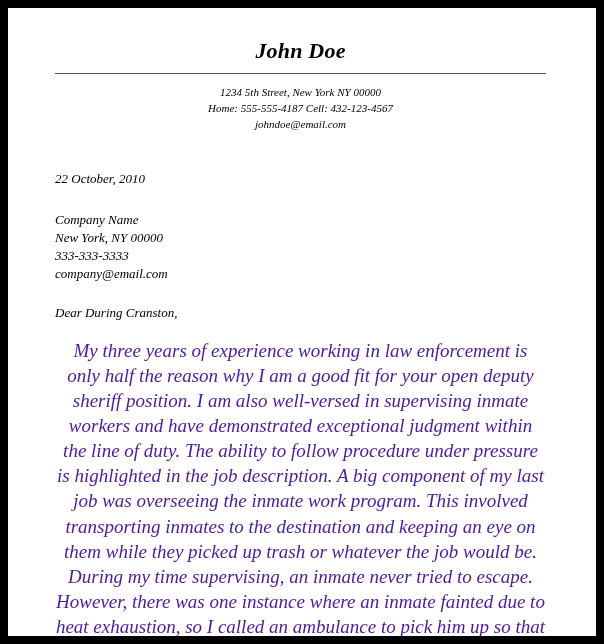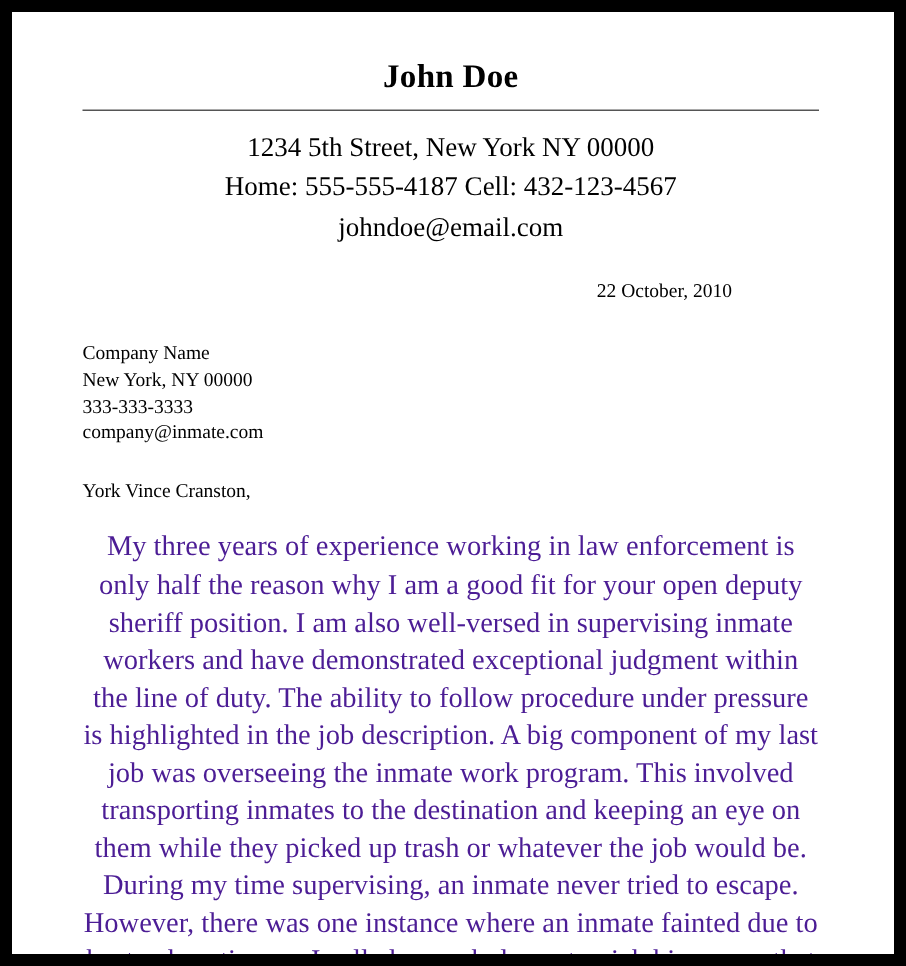--- a/index.html
+++ b/index.html
@@ -15,20 +15,21 @@
   }
   .page {
     position: absolute;
     left: 8px;
     top: 8px;
     width: 588px;
     height: 628px;
     background: #ffffff;
     box-sizing: border-box;
     overflow: hidden;
+    font-style: italic;
   }
   .inner {
     position: absolute;
     left: 47px;
     top: 0;
     width: 491px;
   }
   .letterhead-name {
     text-align: center;
     font-size: 22px;
@@ -40,33 +41,33 @@
   }
   .rule {
     height: 0;
     border: none;
     border-top: 1px solid #555555;
     margin: 9px 0 0 0;
     padding: 0;
   }
   .contact-block {
     text-align: center;
-    font-size: 18px;
+    font-size: 11px;
     color: #000000;
     margin-top: 11px;
     line-height: 1.45;
   }
   .contact-line {
     display: block;
   }
   .date-line {
-    text-align: right;
+    text-align: left;
     font-size: 13px;
     color: #000000;
-    margin-top: 22px;
+    margin-top: 38px;
     padding-right: 58px;
   }
   .recipient-block {
     font-size: 13px;
     color: #000000;
     margin-top: 24px;
     line-height: 1.38;
   }
   .recipient-line {
     display: block;
@@ -109,24 +110,24 @@
       <span class="contact-line">Home: 555-555-4187 Cell: 432-123-4567</span>
       <span class="contact-line">johndoe@email.com</span>
     </div>
 
     <div class="date-line">22 October, 2010</div>
 
     <div class="recipient-block">
       <span class="recipient-line">Company Name</span>
       <span class="recipient-line">New York, NY 00000</span>
       <span class="recipient-line">333-333-3333</span>
-      <span class="recipient-line">company@inmate.com</span>
+      <span class="recipient-line">company@email.com</span>
     </div>
 
-    <div class="salutation">York Vince Cranston,</div>
+    <div class="salutation">Dear During Cranston,</div>
 
     <div class="body-paragraph">My three years of experience working in law enforcement is only half the reason why I am a good fit for your open deputy sheriff position. I am also well-versed in supervising inmate workers and have demonstrated exceptional judgment within the line of duty. The ability to follow procedure under pressure is highlighted in the job description. A big component of my last job was overseeing the inmate work program. This involved transporting inmates to the destination and keeping an eye on them while they picked up trash or whatever the job would be. During my time supervising, an inmate never tried to escape. However, there was one instance where an inmate fainted due to heat exhaustion, so I called an ambulance to pick him up so that everyone else could continue doing their mandated work. It was very much a snap decision I had to reach quickly so that the inmates remained under control, but I was told by my supervisor afterward that I made the right call. I understand that this is a tough job, but I am more than willing to put in the extra effort to ensure it gets done right. Thank you for your consideration, and I hope to hear from you soon.</div>
 
     <div class="closing-block">
       <span class="closing-line">Sincerely,</span>
       <span class="closing-line">John Doe</span>
     </div>
 
   </div>
 </div>

